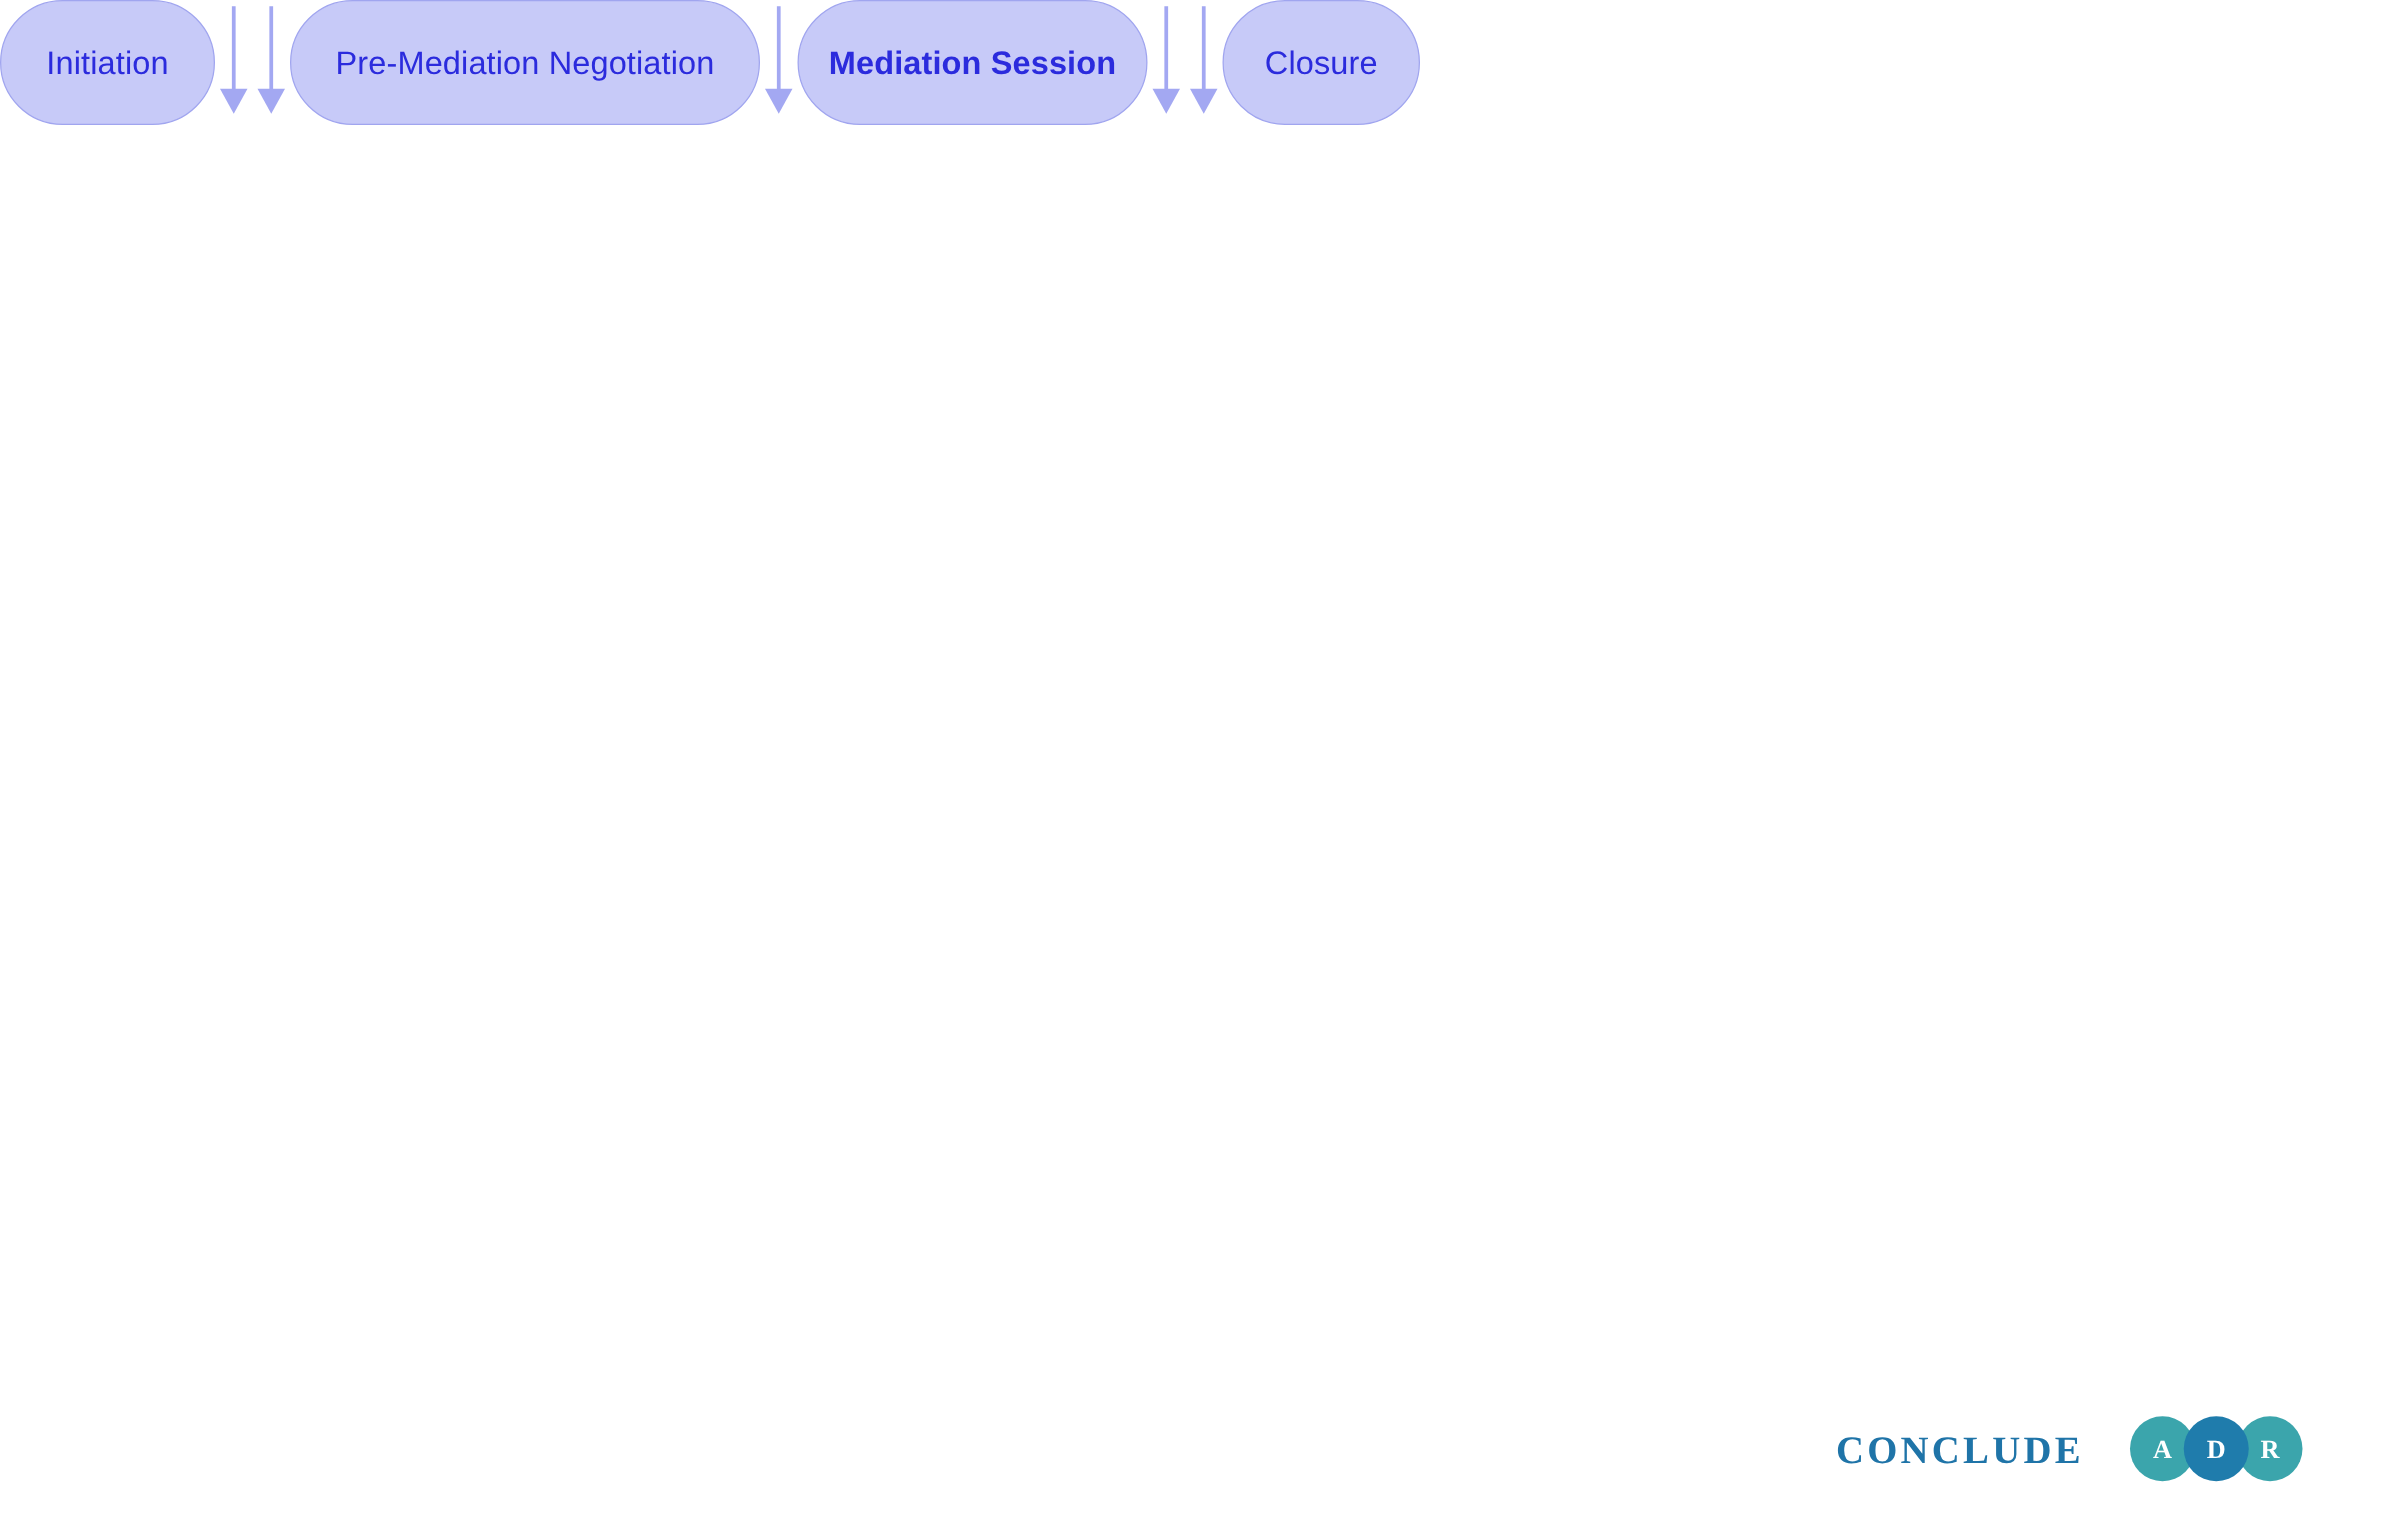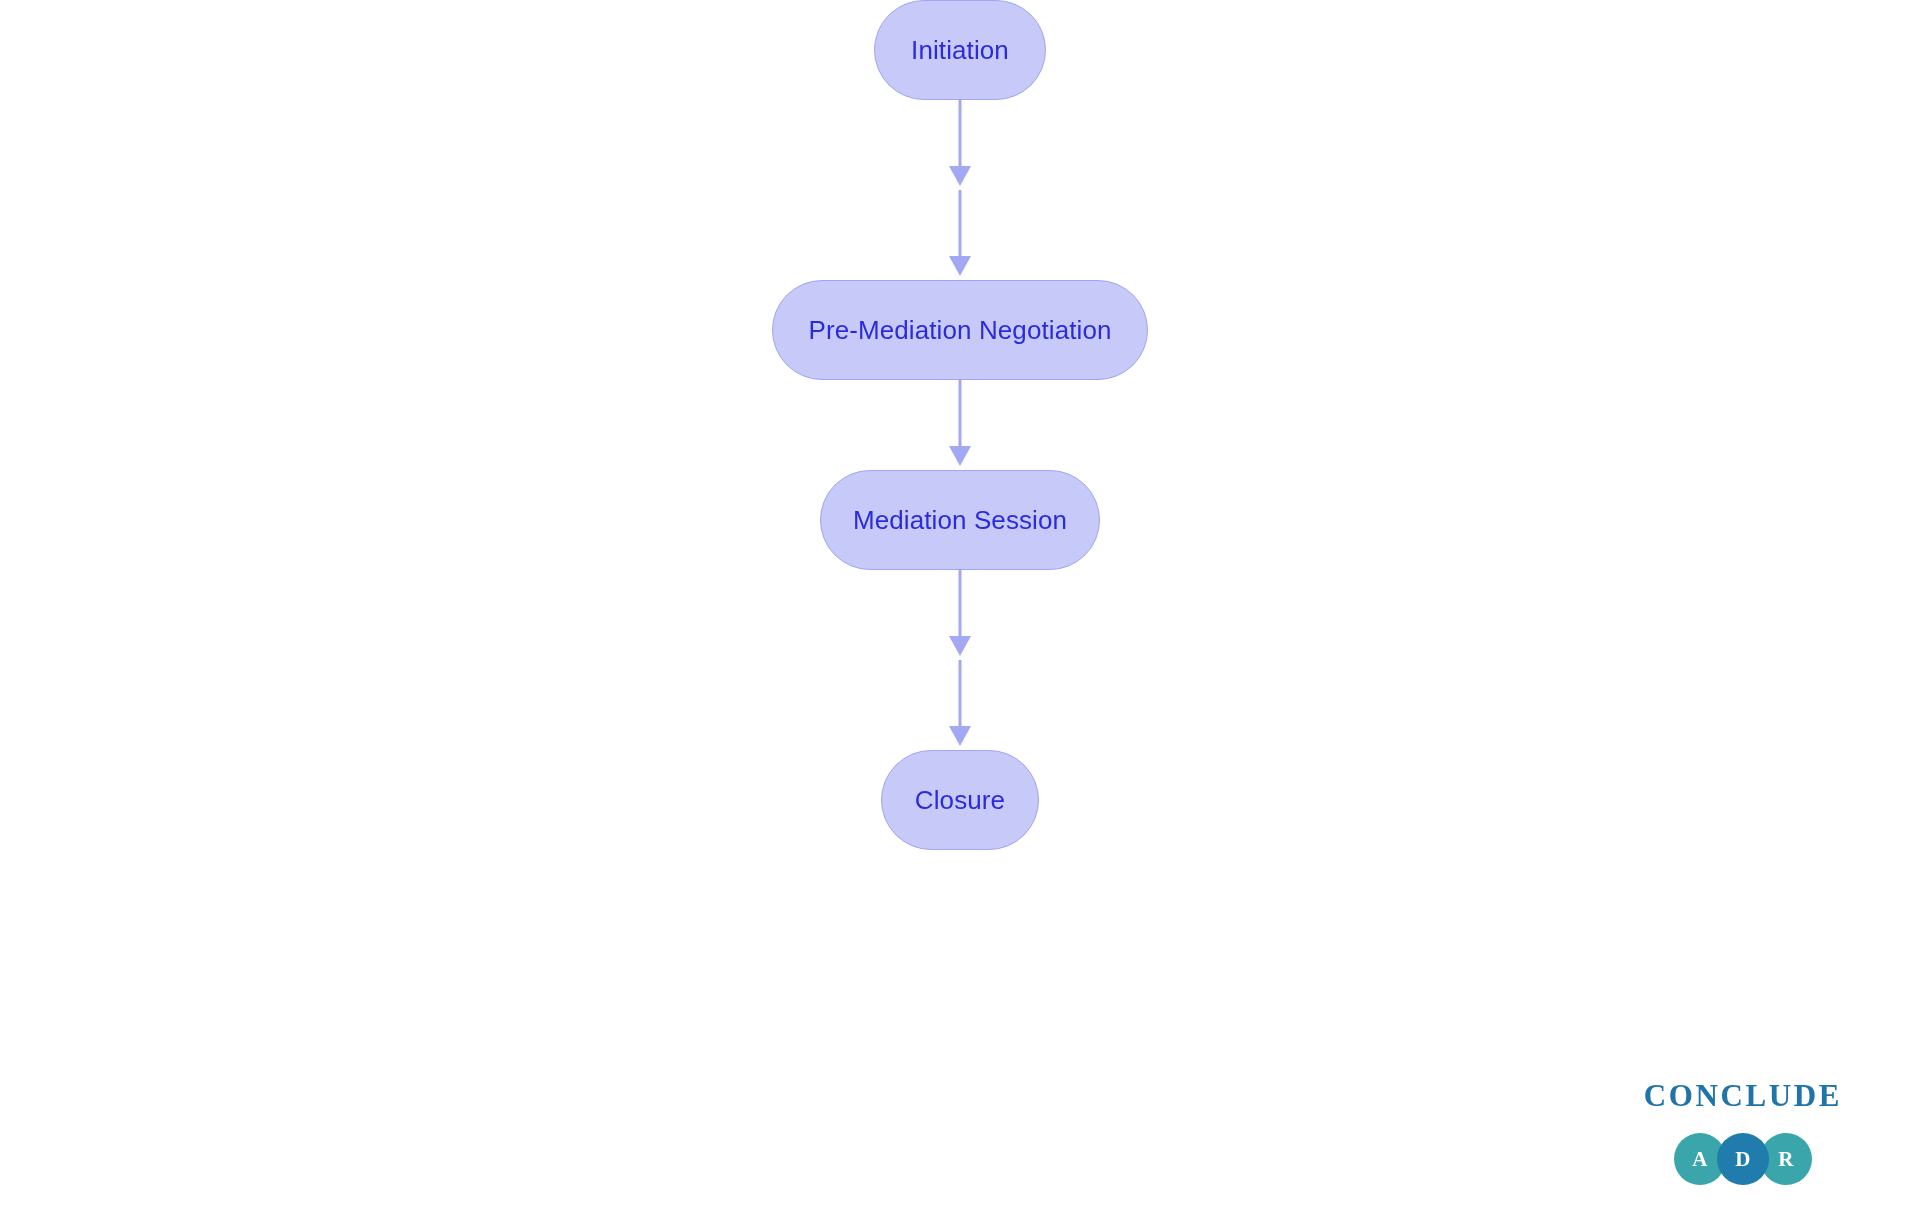--- a/index.html
+++ b/index.html
@@ -23,21 +23,20 @@
     width: 1920px;
     height: 1100px;
   }
 
   .flow-column {
     position: absolute;
     left: 0;
     top: 0;
     width: 1920px;
     display: flex;
-    flex-direction: column;
     align-items: center;
   }
 
   
   .flow-node {
     box-sizing: border-box;
     height: 100px;
     background: #c7caf8;
     border: 1.6px solid #a0a5ef;
     border-radius: 50px;
@@ -55,21 +54,21 @@
 
   .node-label {
     display: block;
     line-height: 1;
   }
 
   
   .flow-node.w-initiation            { width: 172px; }
   .flow-node.w-selection             { width: 352px; }
   .flow-node.w-premediation          { width: 376px; }
-  .flow-node.w-session               { width: 280px; }
+  .flow-node.w-session               { width: 280px; font-weight: bold; }
   .flow-node.w-negotiation           { width: 210px; }
   .flow-node.w-closure               { width: 158px; }
 
   
   .connector {
     width: 30px;
     height: 90px;
     position: relative;
     flex: none;
   }
@@ -94,22 +93,21 @@
     border-top: 20px solid #a3a8f2;
   }
 
   
   #brand-logo {
     position: absolute;
     right: 78px;
     bottom: 30px;
     display: flex;
     align-items: center;
-    gap: 22px;
-    flex-direction: column;
+    gap: 37px;
   }
   .brand-wordmark {
     font-family: "Liberation Serif", serif;
     font-weight: 700;
     font-size: 31px;
     letter-spacing: 2.6px;
     color: #1f74a8;
     line-height: 1;
   }
   .brand-circles {

